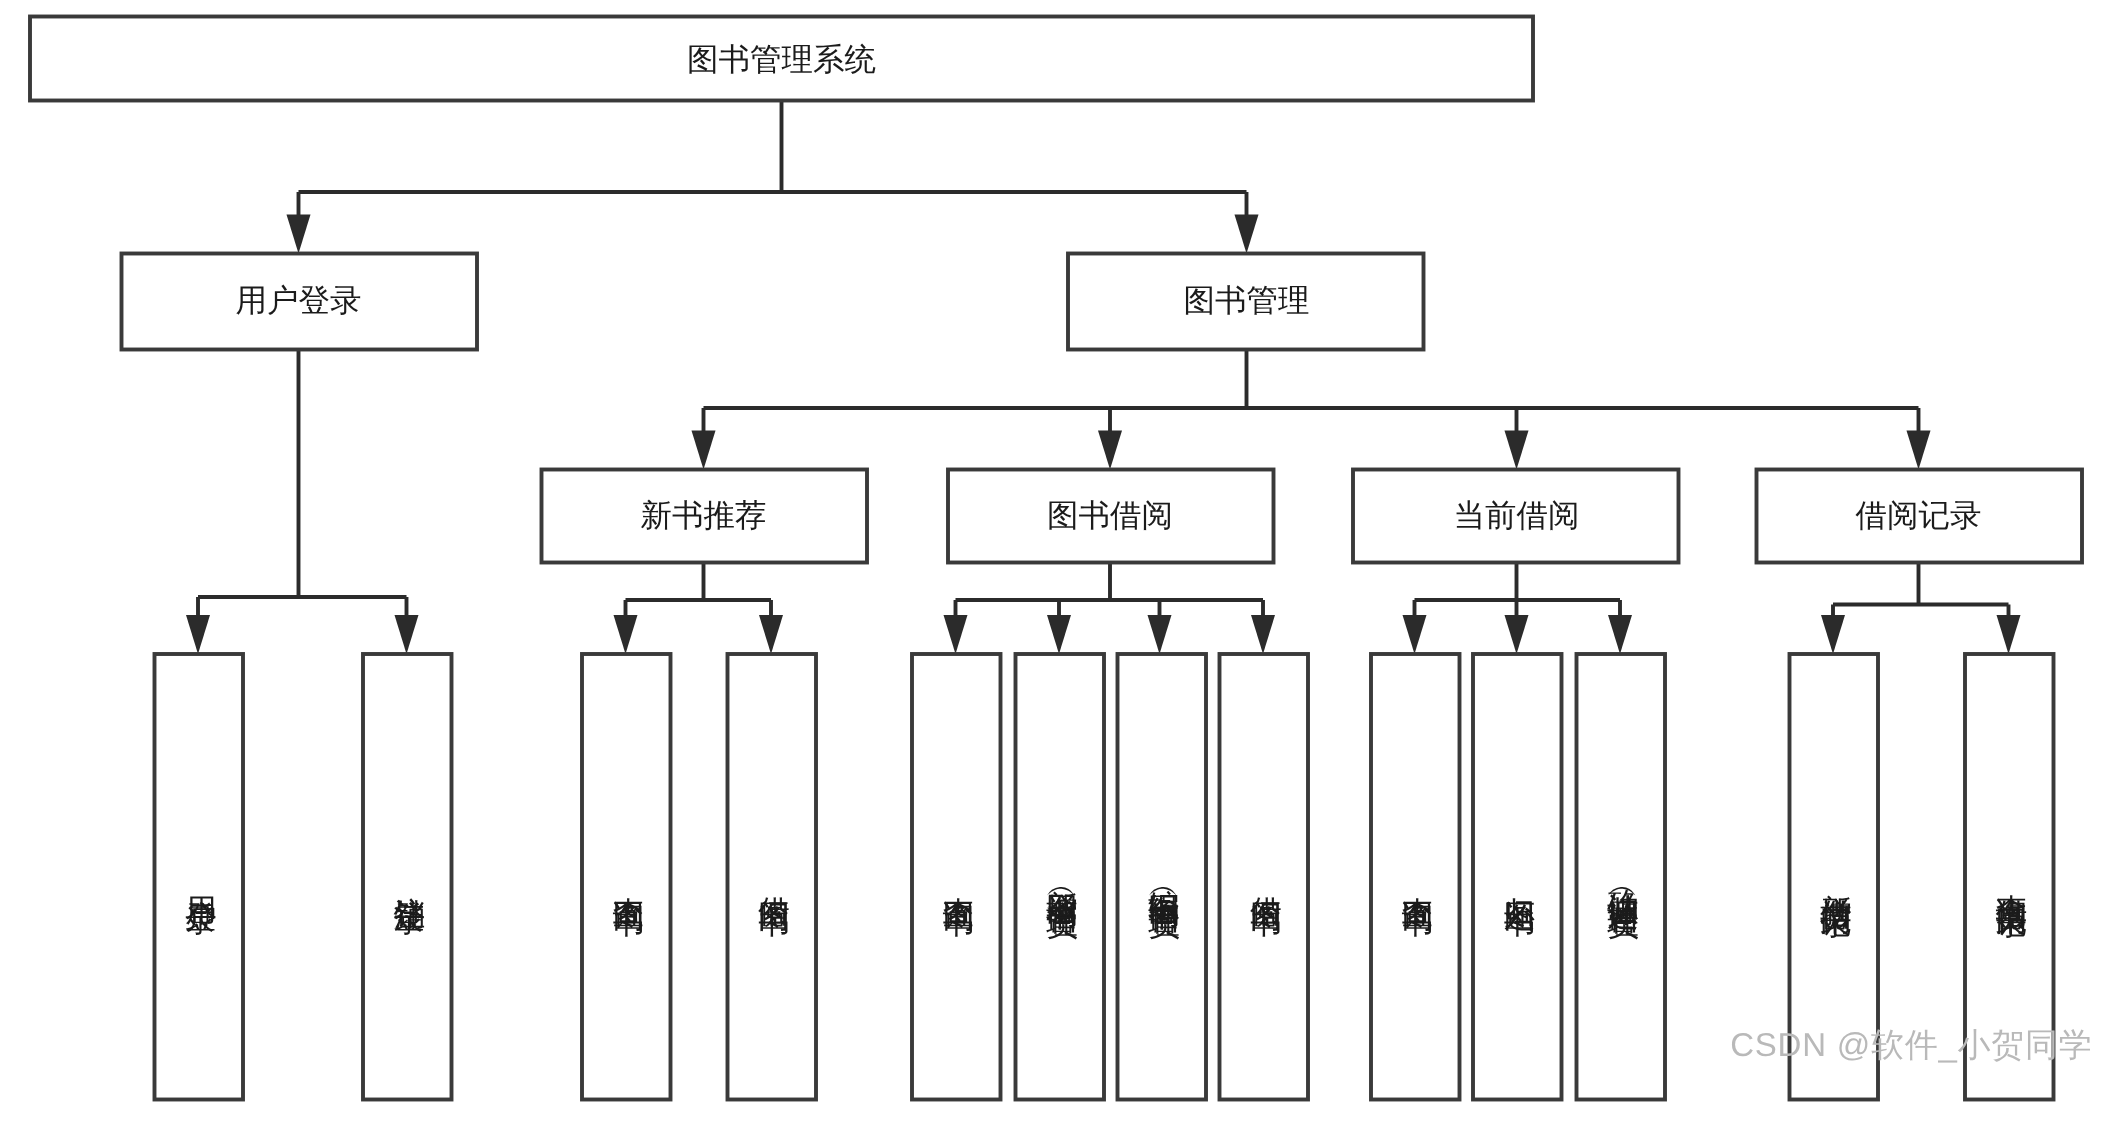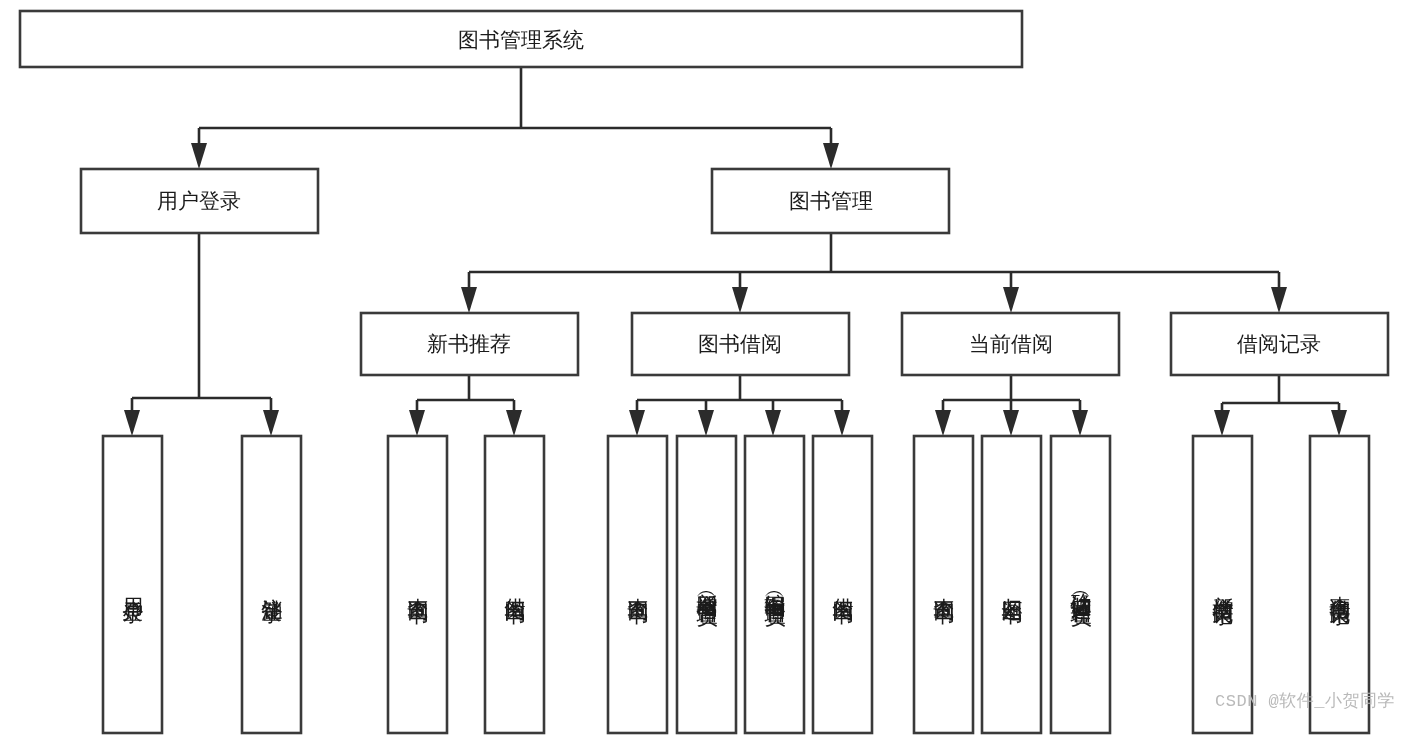--- a/index.html
+++ b/index.html
@@ -65,22 +65,22 @@
     display: flex;
     align-items: center;
     justify-content: center;
     white-space: nowrap;
     pointer-events: none;
   }
   .watermark {
     position: absolute;
     right: 10px;
     bottom: 6px;
-    font-family: Liberation Mono, monospace;
-    font-size: 17px;
+    font-family: Liberation Sans, sans-serif;
+    font-size: 22px;
     color: #b9b9b9;
     letter-spacing: 0.5px;
     white-space: nowrap;
   }
 </style>
 </head>
 <body>
 
 <div id="diagram-root">
 

